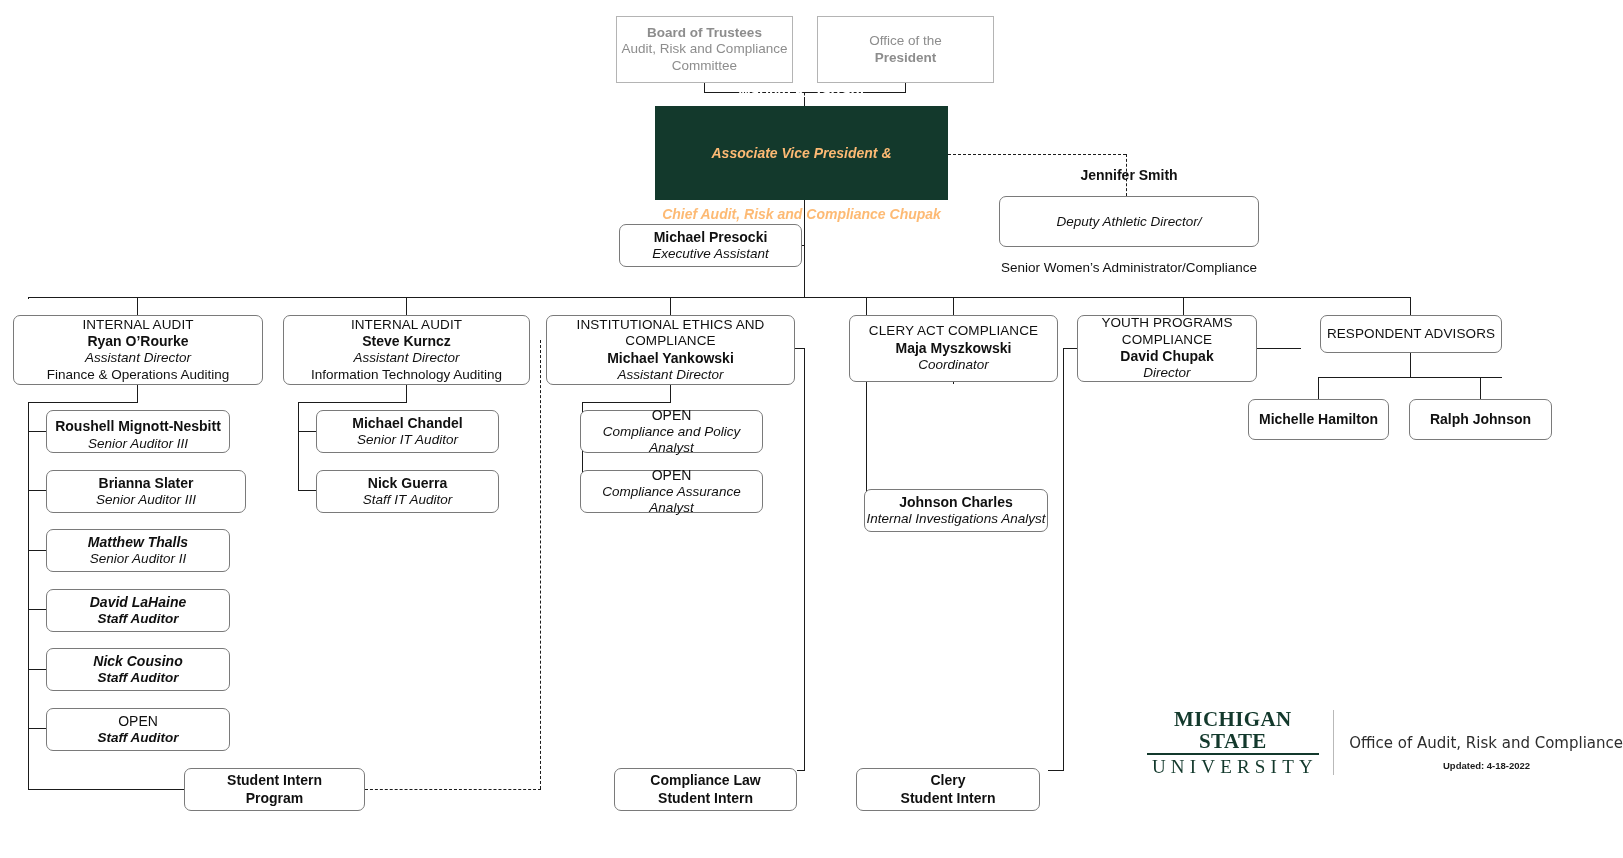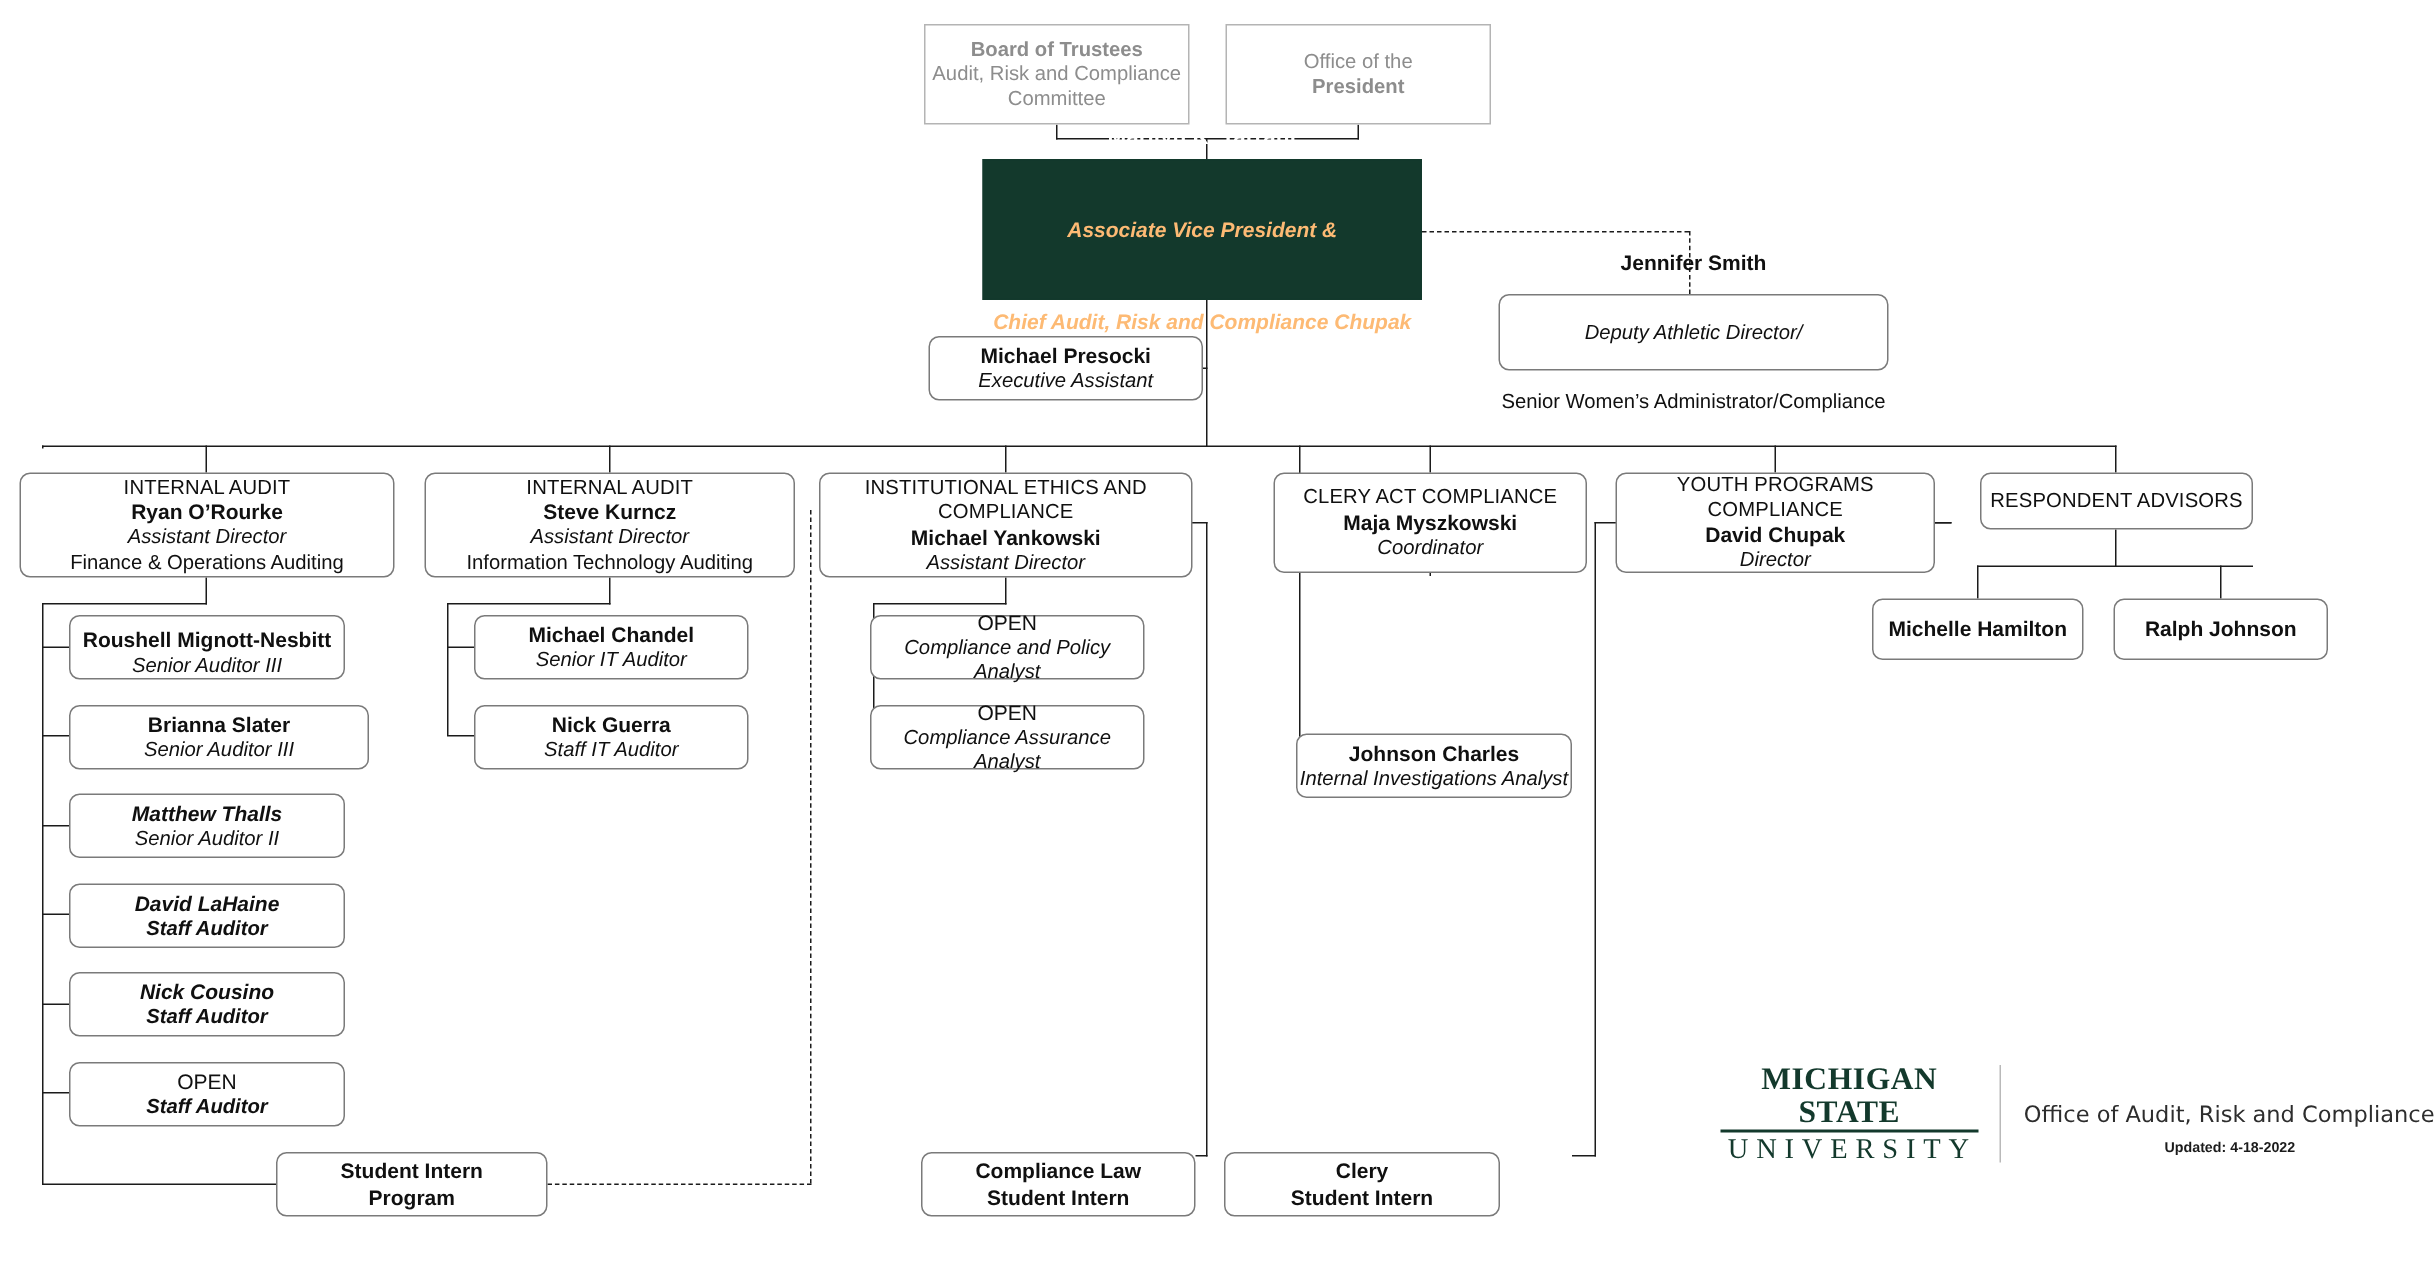--- a/index.html
+++ b/index.html
@@ -242,21 +242,21 @@
     <span class="ln name">Michael Yankowski</span>
     <span class="ln title">Assistant Director</span>
   </div>
 
   <div class="node" style="left:849px;top:315px;width:209px;height:67px;">
     <span class="ln dept">CLERY ACT COMPLIANCE</span>
     <span class="ln name">Maja Myszkowski</span>
     <span class="ln title">Coordinator</span>
   </div>
 
-  <div class="node" style="left:1077px;top:315px;width:213px;height:67px;">
+  <div class="node" style="left:1077px;top:315px;width:180px;height:67px;">
     <span class="ln dept">YOUTH PROGRAMS COMPLIANCE</span>
     <span class="ln name">David Chupak</span>
     <span class="ln title">Director</span>
   </div>
 
   <div class="node" style="left:1320px;top:315px;width:182px;height:38px;">
     <span class="ln dept">RESPONDENT ADVISORS</span>
   </div>
 
   <div class="node" style="left:46px;top:410px;width:184px;height:43px;justify-content:flex-end;">
@@ -315,21 +315,21 @@
   </div>
 
   <div class="node" style="left:184px;top:768px;width:181px;height:43px;">
     <span class="ln name">Student Intern</span>
     <span class="ln name">Program</span>
   </div>
   <div class="node" style="left:614px;top:768px;width:183px;height:43px;">
     <span class="ln name">Compliance Law</span>
     <span class="ln name">Student Intern</span>
   </div>
-  <div class="node" style="left:816px;top:768px;width:184px;height:43px;">
+  <div class="node" style="left:856px;top:768px;width:184px;height:43px;">
     <span class="ln name">Clery</span>
     <span class="ln name">Student Intern</span>
   </div>
 
   <div id="logo" style="left:1147px;top:708px;">
     <div class="msu-mark">
       <div class="msu-top">MICHIGAN STATE</div>
       <div class="msu-bot">UNIVERSITY</div>
     </div>
     <div class="msu-rule"></div>

